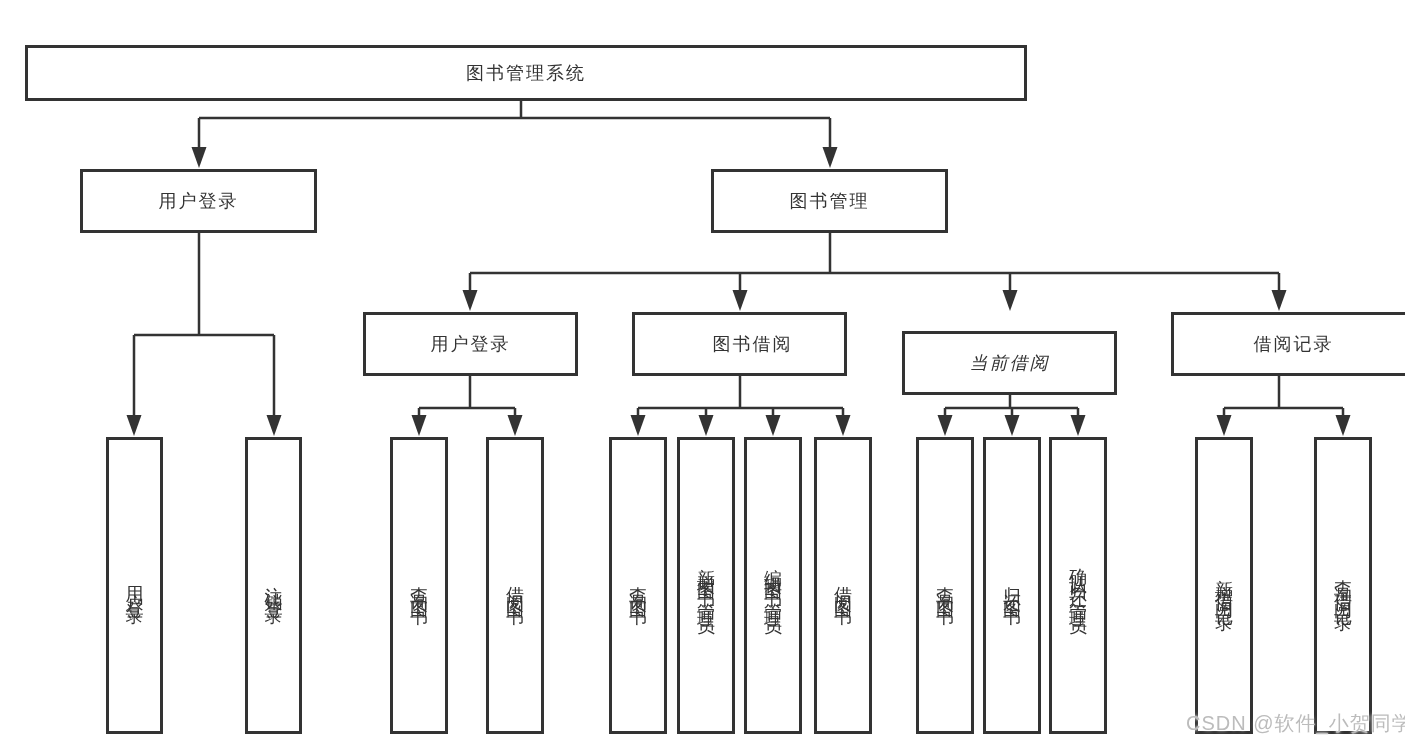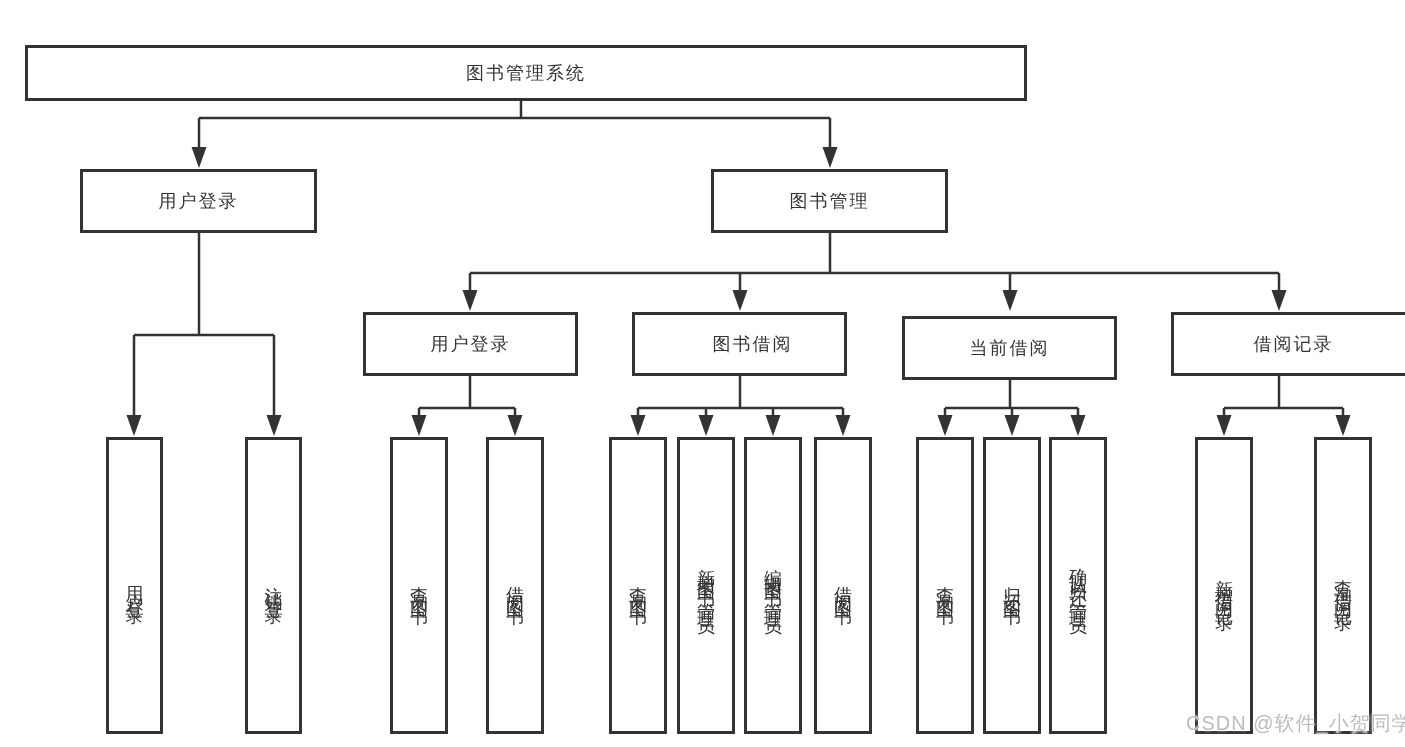--- a/index.html
+++ b/index.html
@@ -93,21 +93,21 @@
     </g>
   </svg>
 
   <div class="box" style="left:25px; top:13px; width:1002px; height:56px;margin-top:32px;">图书管理系统</div>
 
   <div class="box" style="left:80px; top:169px; width:237px; height:64px;">用户登录</div>
   <div class="box" style="left:711px; top:169px; width:237px; height:64px;text-align:right;">图书管理</div>
 
   <div class="box" style="left:363px; top:312px; width:215px; height:64px;">用户登录</div>
   <div class="box" style="left:632px; top:312px; width:215px; height:64px;padding-left:26px;">图书借阅</div>
-  <div class="box" style="left:902px; top:316px; width:215px; height:64px;">当前借阅</div>
+  <div class="box" style="left:902px; top:331px; width:215px; height:64px;font-style:italic;">当前借阅</div>
   <div class="box" style="left:1171px; top:312px; width:245px; height:64px;">借阅记录</div>
 
   <div class="box v" style="left:106px; top:437px; width:57px; height:297px;">用户登录</div>
   <div class="box v" style="left:245px; top:437px; width:57px; height:297px;">注销登录</div>
 
   <div class="box v" style="left:390px; top:437px; width:58px; height:297px;">查询图书</div>
   <div class="box v" style="left:486px; top:437px; width:58px; height:297px;">借阅图书</div>
 
   <div class="box v" style="left:609px; top:437px; width:58px; height:297px;">查询图书</div>
   <div class="box v" style="left:677px; top:437px; width:58px; height:297px;">新增图书（管理员）</div>

